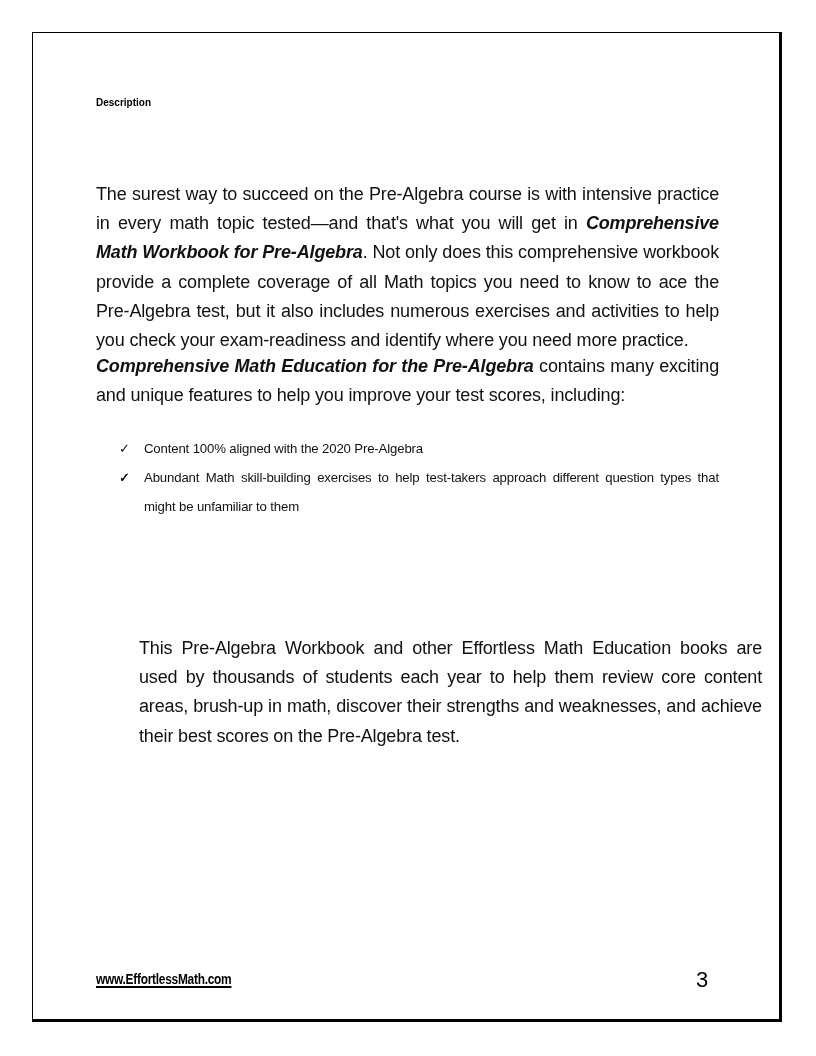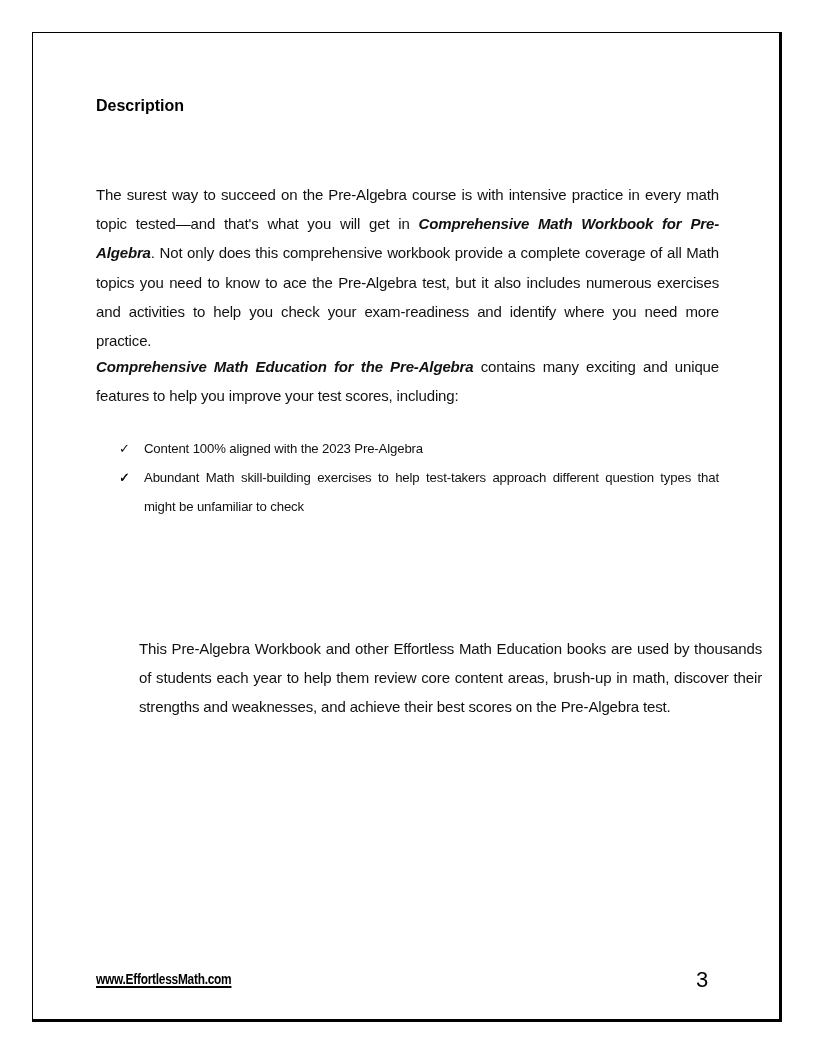--- a/index.html
+++ b/index.html
@@ -12,31 +12,31 @@
       border-top: 1.5px solid #000;
       border-right: 3px solid #000;
       border-bottom: 3px solid #000;
       box-sizing: border-box;
     }
     .heading {
       position: absolute;
       left: 96px; top: 97px;
       font-family: "Liberation Sans", sans-serif;
       font-weight: bold;
-      font-size: 16px;
+      font-size: 10px;
       color: #000;
       margin: 0;
       text-align: center;
     }
     .para {
       position: absolute;
       left: 96px;
       width: 623px;
       font-family: "Liberation Sans", sans-serif;
-      font-size: 15px;
+      font-size: 18px;
       line-height: 29.2px;
       text-align: justify;
       color: #111;
       margin: 0;
       letter-spacing: -0.15px;
     }
     .para em { font-style: italic; font-weight: bold; }
     .p1 { top: 180px; }
     .p2 { top: 352px; }
     .p3 { top: 634px; margin-left: 43px; }
@@ -93,30 +93,30 @@
 
 <h2 class="heading">Description</h2>
 
 <p class="para p1"><span>The surest way to succeed on the Pre-Algebra course is with intensive practice in every math topic tested—and that's what you will get in </span><em>Comprehensive Math Workbook for Pre-Algebra</em><span>. Not only does this comprehensive workbook provide a complete coverage of all Math topics you need to know to ace the Pre-Algebra test, but it also includes numerous exercises and activities to help you check your exam-readiness and identify where you need more practice.</span></p>
 
 <p class="para p2"><em>Comprehensive Math Education for the Pre-Algebra</em><span> contains many exciting and unique features to help you improve your test scores, including:</span></p>
 
 <ul class="feature-list">
   <li>
     <span class="check">✓</span>
-    <span>Content 100% aligned with the 2023 Pre-Algebra</span>
+    <span>Content 100% aligned with the 2020 Pre-Algebra</span>
   </li>
   <li>
     <span class="check">✓</span>
   </li>
   <li>
     <span class="check">✓</span>
   </li>
   <li>
     <span class="check">✓</span>
-    <span>Abundant Math skill-building exercises to help test-takers approach different question types that might be unfamiliar to check</span>
+    <span>Abundant Math skill-building exercises to help test-takers approach different question types that might be unfamiliar to them</span>
   </li>
 </ul>
 
 <p class="para p3">This Pre-Algebra Workbook and other Effortless Math Education books are used by thousands of students each year to help them review core content areas, brush-up in math, discover their strengths and weaknesses, and achieve their best scores on the Pre-Algebra test.</p>
 
 <a class="footer-link">www.EffortlessMath.com</a>
 <span class="page-number">3</span>
 
 </body></html>

